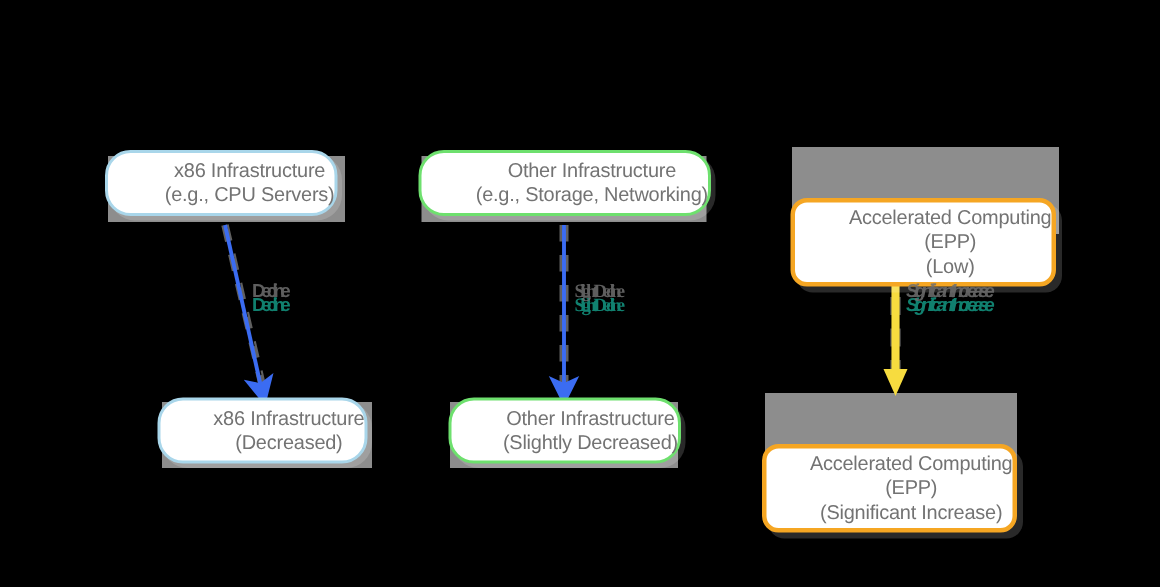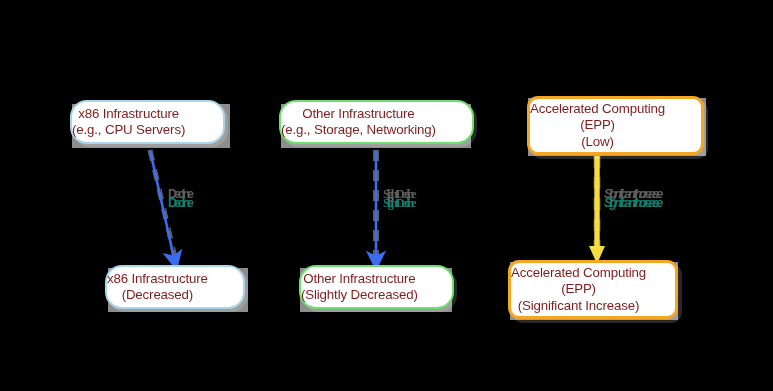--- a/index.html
+++ b/index.html
@@ -18,37 +18,37 @@
   #diagram {
     position: absolute;
     left: 0; top: 0;
     width: 773px; height: 391px;
   }
 
   
   .node {
     position: absolute;
     background: #ffffff;
-    color: #7f1d1d;
+    color: #737373;
     text-align: center;
     line-height: 1.22;
     white-space: pre;
     display: flex;
     align-items: center;
-    justify-content: flex-start;
+    justify-content: flex-end;
     font-size: 13.3px;
     letter-spacing: -0.15px;
     z-index: 3;
   }
   .node .lbl { display: block; }
 
   
   .node.pill { border-radius: 17px; }
   
-  .node.rect { border-radius: 11px; }
+  .node.rect { border-radius: 11px; margin-top: 36px; }
 
   .theme-blue   { border: 2px solid #a9d6ea; box-shadow: 3px 3px 0 0 rgba(255,255,255,0.16); }
   .theme-green  { border: 2px solid #ef4444; box-shadow: 3px 3px 0 0 rgba(255,255,255,0.16); }
   .theme-orange { border: 3px solid #f5a623; box-shadow: 4px 4px 0 0 rgba(255,255,255,0.16); }
 
   
   .plate {
     position: absolute;
     background: #8d8d8d;
     z-index: 1;

